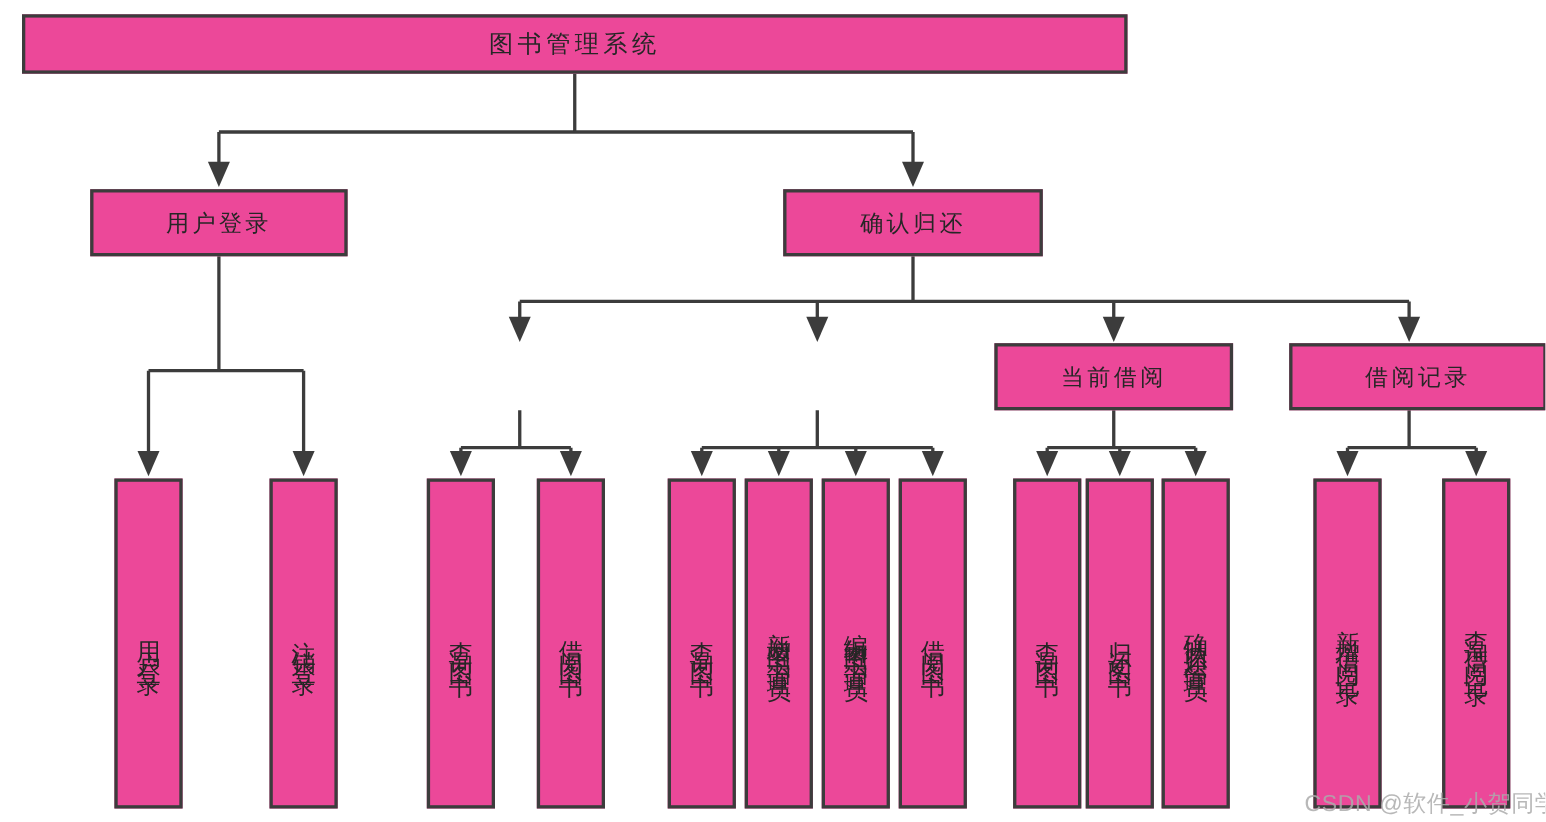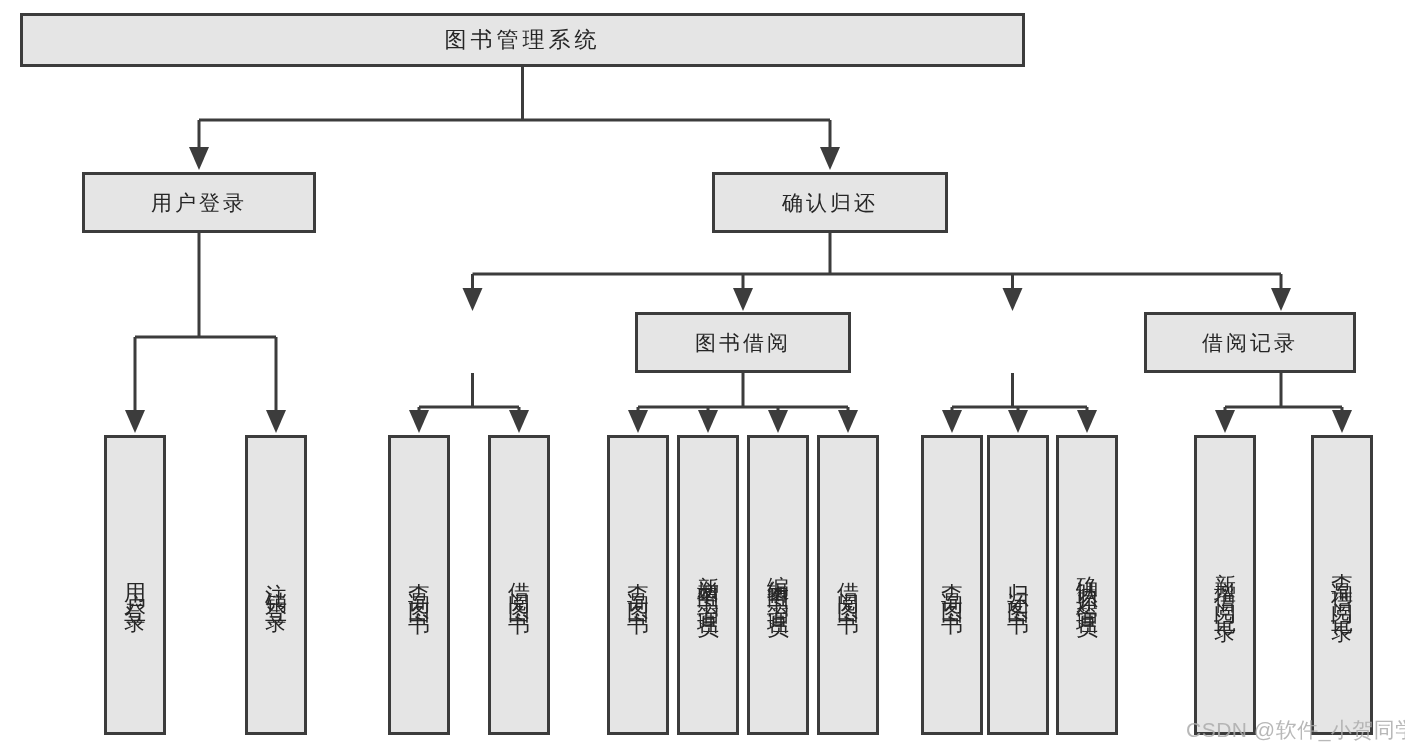--- a/index.html
+++ b/index.html
@@ -13,21 +13,21 @@
   }
   .connectors {
     position: absolute;
     left: 0; top: 0;
     width: 1405px; height: 747px;
     z-index: 1;
   }
   .node {
     position: absolute;
     box-sizing: border-box;
-    background: #e5e5e5;
+    background: #ec4899;
     border: 3px solid #3c3c3c;
     display: flex;
     align-items: center;
     justify-content: center;
     color: #262626;
     z-index: 2;
   }
   .node.h { font-size: 21px; letter-spacing: 3px; }
   .node.root { font-size: 22px; letter-spacing: 4px; }
   .node.leaf { width: 62px; top: 435px; height: 300px; font-size: 22px; }
@@ -102,24 +102,24 @@
     <span>图书管理系统</span>
   </div>
 
   <div class="node h" style="left:82px; top:172px; width:234px; height:61px;">
     <span>用户登录</span>
   </div>
   <div class="node h" style="left:712px; top:172px; width:236px; height:61px;">
     <span>确认归还</span>
   </div>
 
-  <div class="node h" style="left:635px; top:312px; width:216px; height:61px;">
-    <span>图书借阅</span>
+  <div class="node h" style="left:904px; top:312px; width:217px; height:61px;">
+    <span>当前借阅</span>
   </div>
-  <div class="node h" style="left:1144px; top:312px; width:212px; height:61px;">
+  <div class="node h" style="left:1172px; top:312px; width:234px; height:61px;">
     <span>借阅记录</span>
   </div>
 
   <div class="node leaf" style="left:104px;">
     <span class="vtext">用户登录</span>
   </div>
   <div class="node leaf" style="left:245px;">
     <span class="vtext">注销登录</span>
   </div>
 

